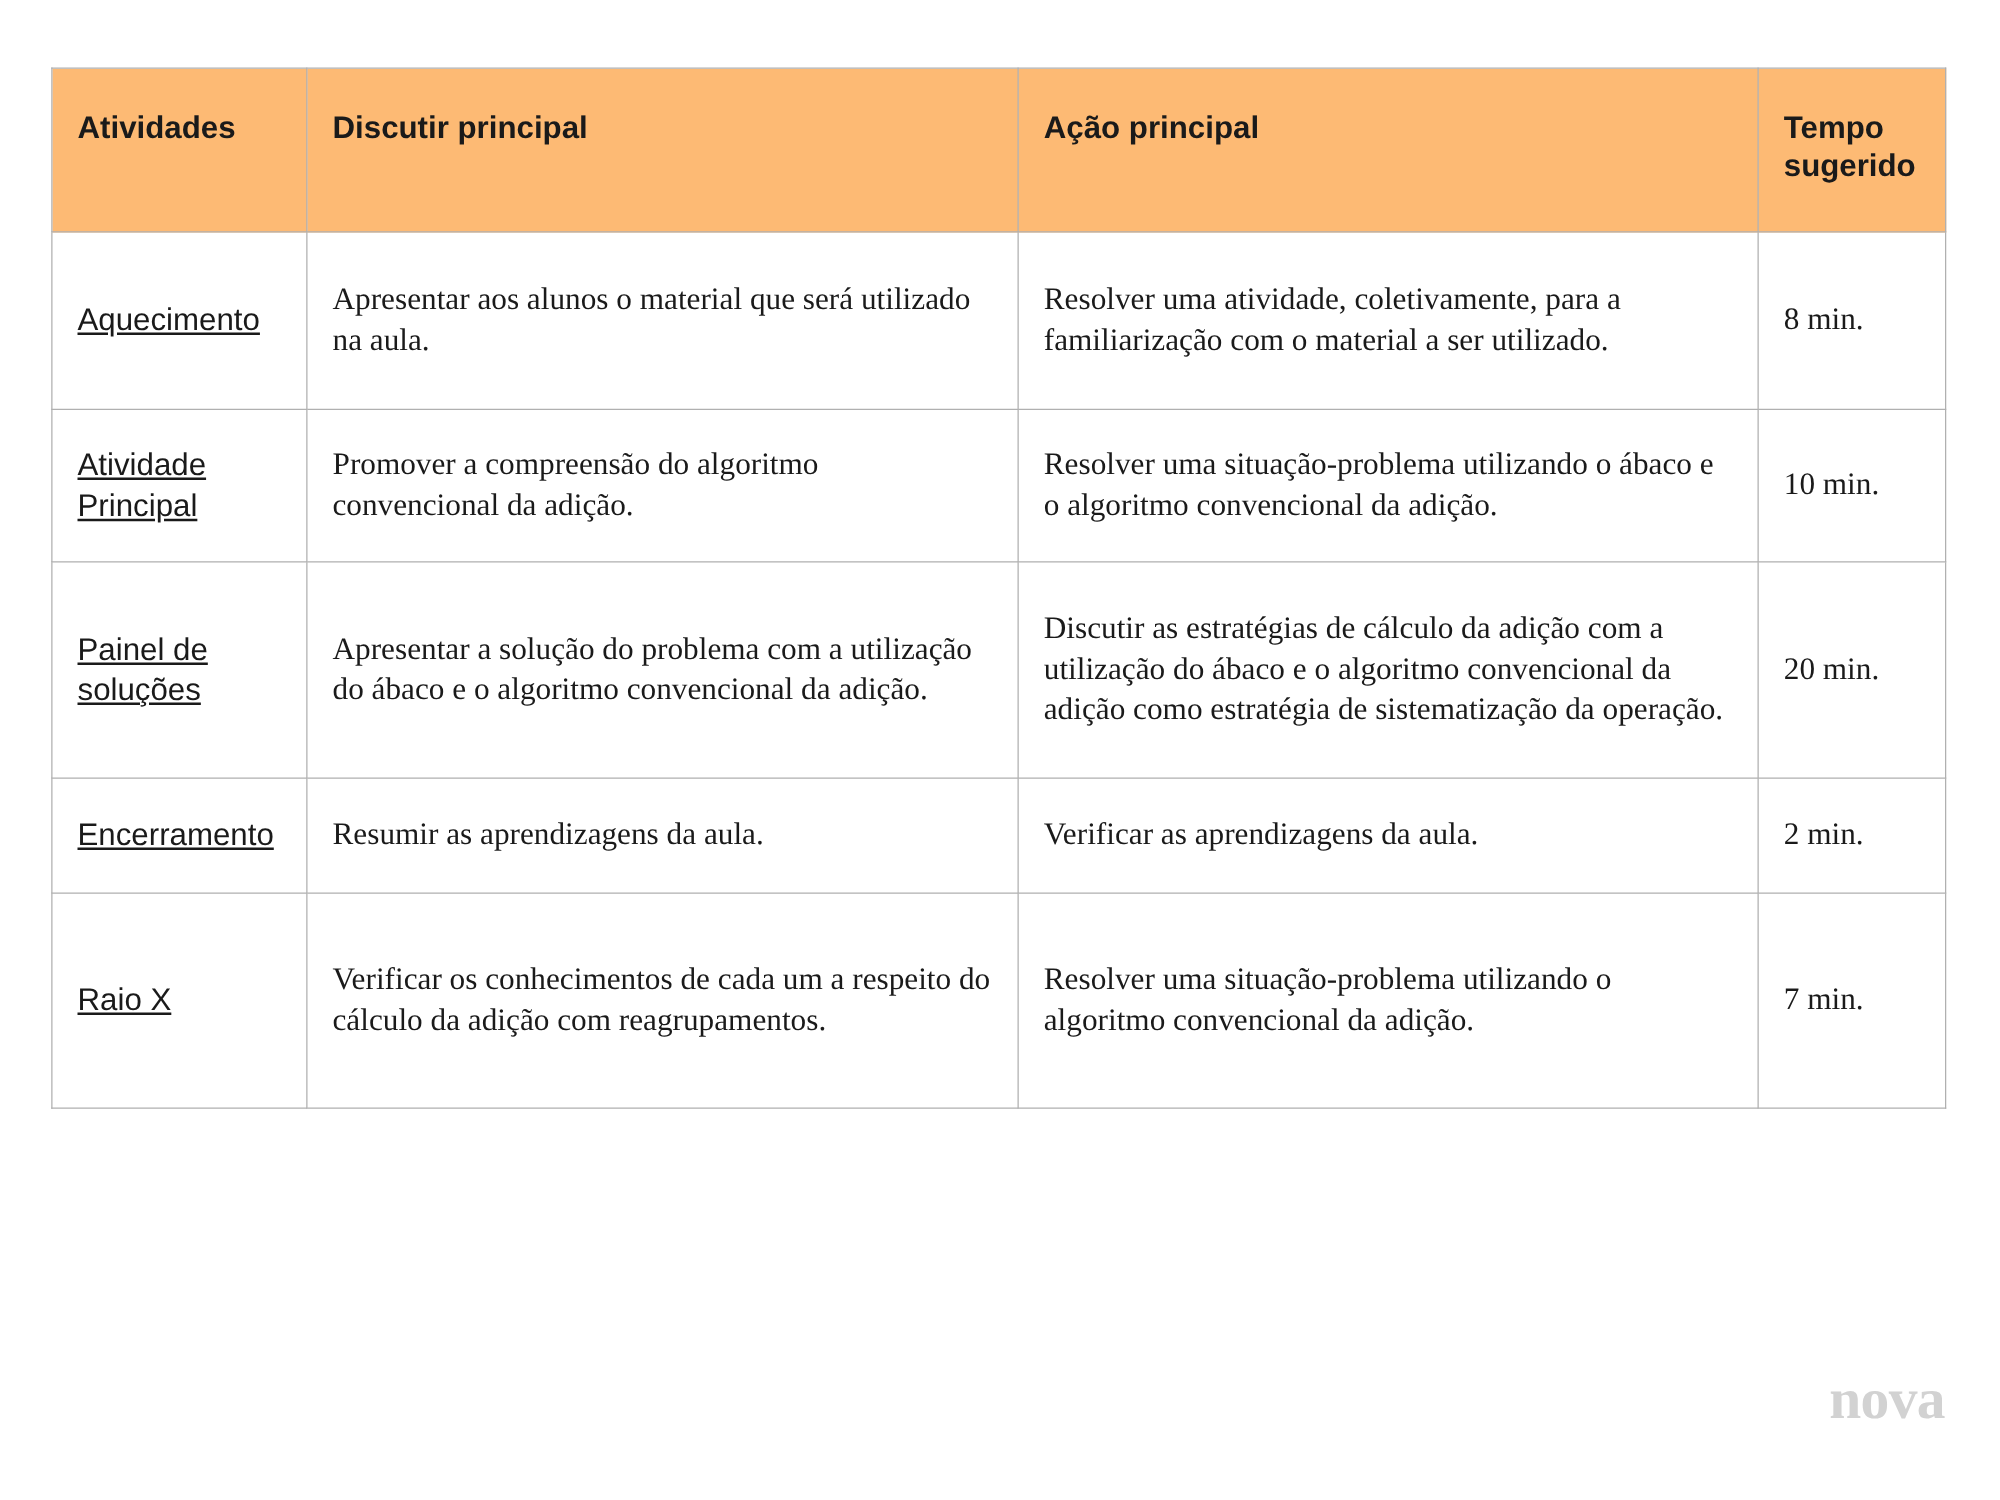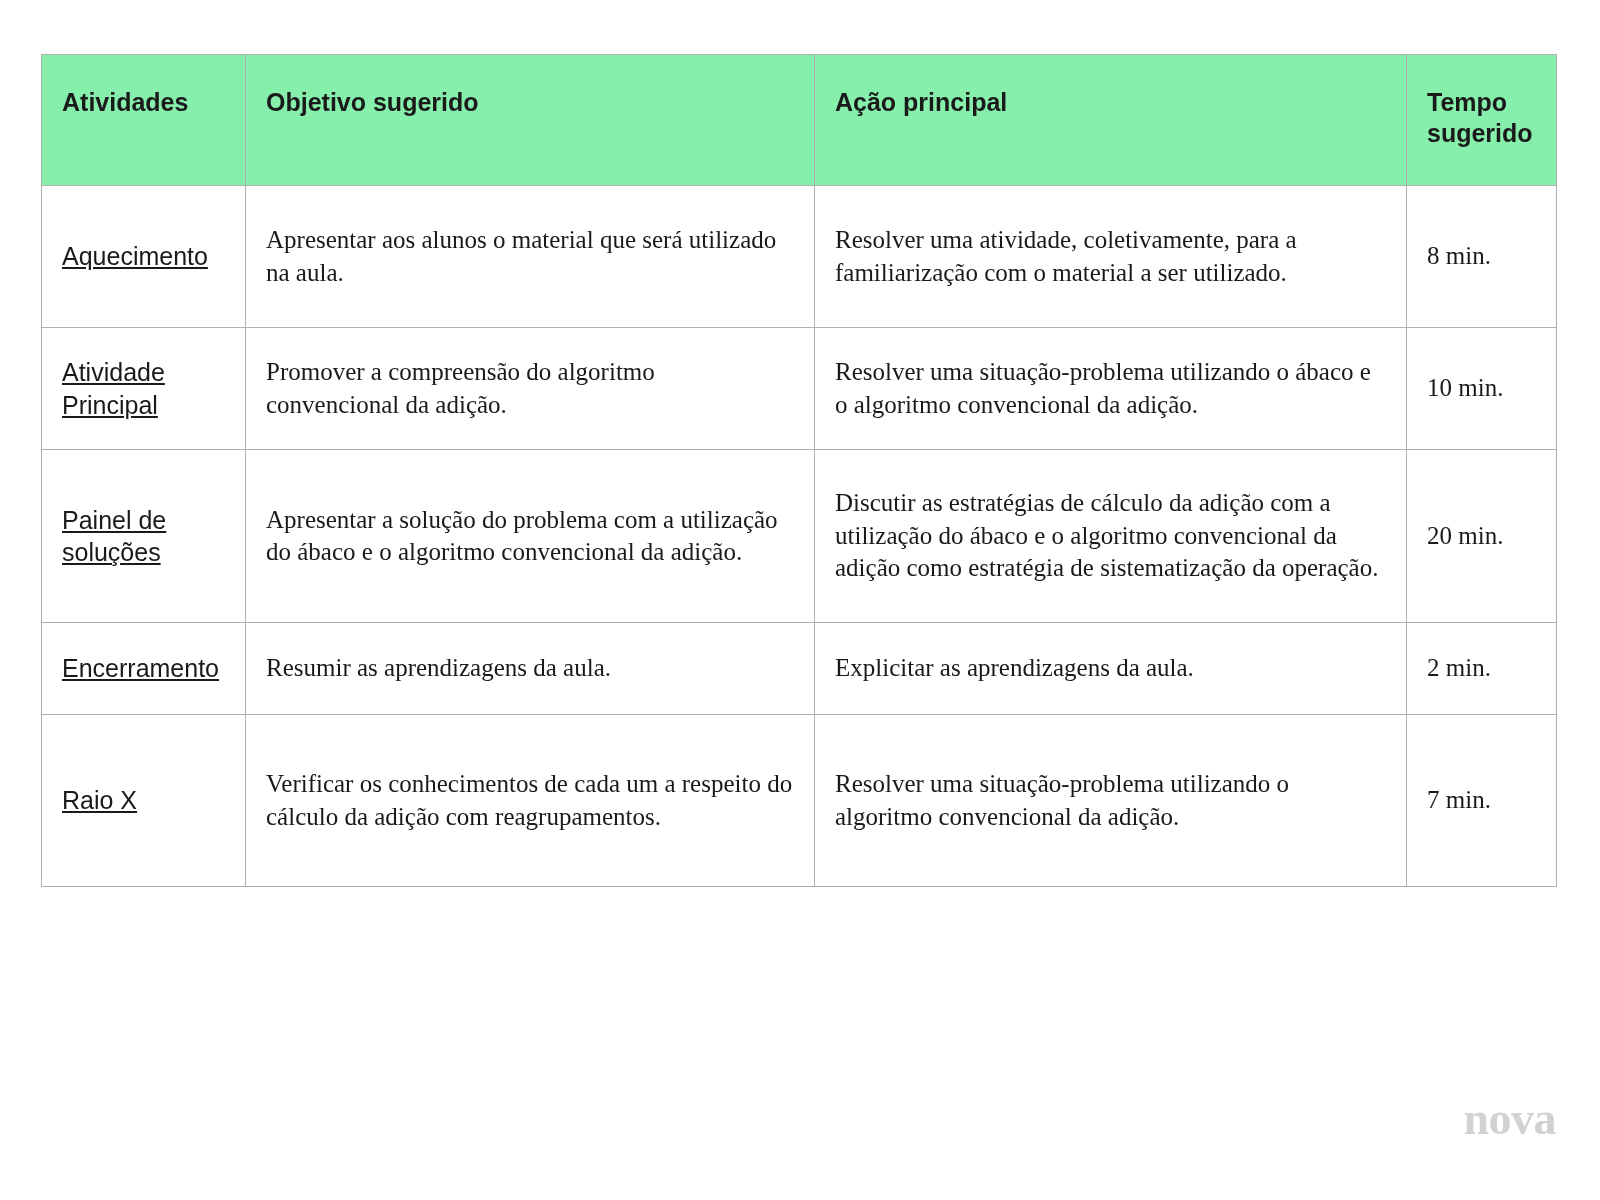--- a/index.html
+++ b/index.html
@@ -44,21 +44,21 @@
 
   table.activities th,
   table.activities td {
     border: 1px solid #b0b0b0;
     vertical-align: middle;
     text-align: left;
     color: #1a1a1a;
   }
 
   table.activities thead th {
-    background: #86efac;
+    background: #fdba74;
     font-weight: bold;
     font-size: 25px;
     line-height: 1.22;
     padding: 35px 20px 18px 20px;
     height: 80px;
     vertical-align: top;
     margin-top: 11px;
   }
 
   table.activities thead th.th-atividades,
@@ -128,21 +128,21 @@
     <table class="activities">
       <colgroup>
         <col class="c-atividades">
         <col class="c-objetivo">
         <col class="c-acao">
         <col class="c-tempo">
       </colgroup>
       <thead>
         <tr>
           <th class="th-atividades">Atividades</th>
-          <th class="th-objetivo">Objetivo sugerido</th>
+          <th class="th-objetivo">Discutir principal</th>
           <th class="th-acao">Ação principal</th>
           <th class="th-tempo">Tempo sugerido</th>
         </tr>
       </thead>
       <tbody>
         <tr class="r0">
           <td class="cell-atividade">Aquecimento</td>
           <td class="cell-objetivo">Apresentar aos alunos o material que será utilizado na aula.</td>
           <td class="cell-acao">Resolver uma atividade, coletivamente, para a familiarização com o material a ser utilizado.</td>
           <td class="cell-tempo">8 min.</td>
@@ -155,21 +155,21 @@
         </tr>
         <tr class="r2">
           <td class="cell-atividade">Painel de soluções</td>
           <td class="cell-objetivo">Apresentar a solução do problema com a utilização do ábaco e o algoritmo convencional da adição.</td>
           <td class="cell-acao">Discutir as estratégias de cálculo da adição com a utilização do ábaco e o algoritmo convencional da adição como estratégia de sistematização da operação.</td>
           <td class="cell-tempo">20 min.</td>
         </tr>
         <tr class="r4">
           <td class="cell-atividade">Encerramento</td>
           <td class="cell-objetivo">Resumir as aprendizagens da aula.</td>
-          <td class="cell-acao">Explicitar as aprendizagens da aula.</td>
+          <td class="cell-acao">Verificar as aprendizagens da aula.</td>
           <td class="cell-tempo">2 min.</td>
         </tr>
         <tr class="r5">
           <td class="cell-atividade">Raio X</td>
           <td class="cell-objetivo">Verificar os conhecimentos de cada um a respeito do cálculo da adição com reagrupamentos.</td>
           <td class="cell-acao">Resolver uma situação-problema utilizando o algoritmo convencional da adição.</td>
           <td class="cell-tempo">7 min.</td>
         </tr>
       </tbody>
     </table>

